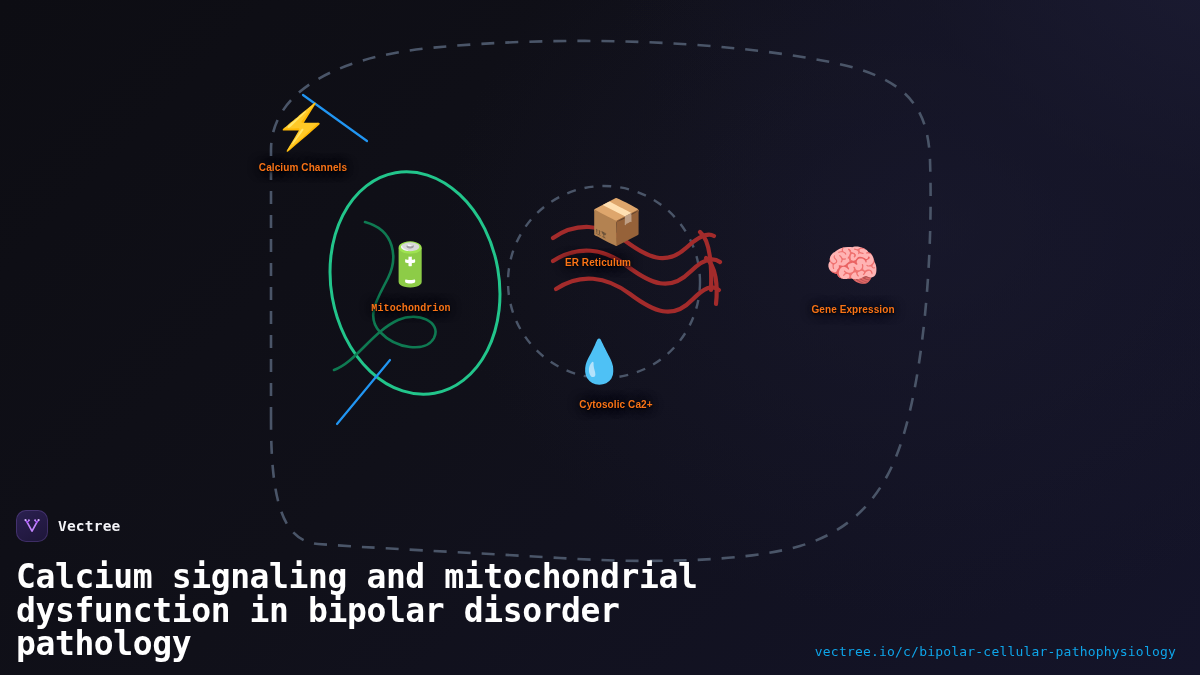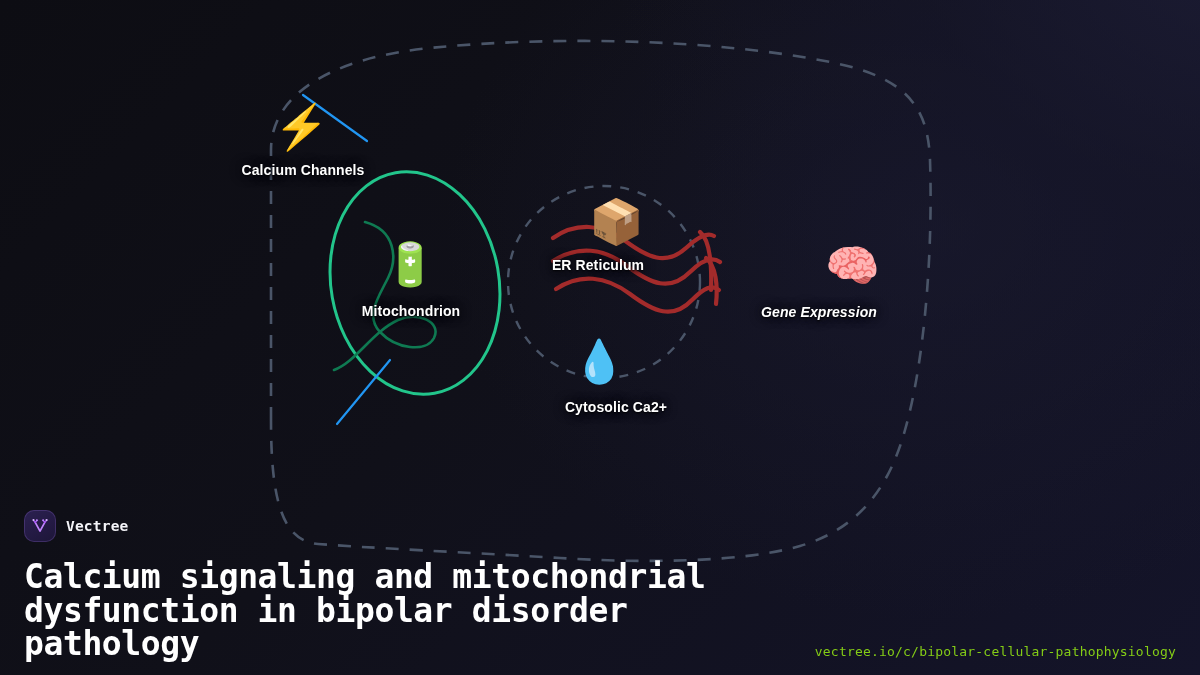--- a/index.html
+++ b/index.html
@@ -19,39 +19,39 @@
       linear-gradient(135deg, #0d0d13 0%, #101019 45%, #14142a 100%);
   }
 
   
   #canvas { position:absolute; inset:0; }
   #canvas svg { position:absolute; top:0; left:0; }
 
   
   .node-label {
     position:absolute;
-    color:#ffffff;
-    font-size:14px;
+    color:#f97316;
+    font-size:10px;
     font-weight:bold;
     letter-spacing:0.1px;
     white-space:nowrap;
     transform:translateX(-50%);
     text-shadow:0 0 6px #0d0d13, 0 0 12px #0d0d13, 0 1px 2px #000;
   }
   .node-icon {
     position:absolute;
     transform:translate(-50%,-50%);
     line-height:1;
     user-select:none;
   }
 
   
   #footer {
     position:absolute;
-    left:24px; right:24px; bottom:14px;
+    left:16px; right:24px; bottom:14px;
   }
   #brand-row { display:flex; align-items:center; gap:10px; margin-bottom:12px; }
   #brand-logo {
     width:32px; height:32px; border-radius:10px;
     background:linear-gradient(150deg,#2b2150 0%,#241a44 55%,#1d1638 100%);
     display:flex; align-items:center; justify-content:center;
     box-shadow:0 0 0 1px rgba(150,110,220,0.25) inset;
     flex:none;
   }
   #brand-name {
@@ -67,21 +67,21 @@
     font-size:33px;
     font-weight:bold;
     line-height:1.02;
     letter-spacing:-0.4px;
     max-width:790px;
     margin-top:18px;
   }
   #site-url {
     position:absolute;
     right:0; bottom:2px;
-    color:#84cc16;
+    color:#0ea5e9;
     font-family:"DejaVu Sans Mono", monospace;
     font-size:13px;
     letter-spacing:0.2px;
   }
 </style>
 </head>
 <body>
 
 <div id="bg-wash"></div>
 
@@ -132,36 +132,36 @@
     <line x1="390" y1="360" x2="337" y2="424" stroke="#2196f3" stroke-width="2.2" stroke-linecap="round"></line>
   </svg>
 
   <div>
     <div class="node-icon" style="left:302px; top:127px; font-size:44px;">⚡</div>
     <div class="node-label" style="left:303px; top:162px;">Calcium Channels</div>
   </div>
 
   <div>
     <div class="node-icon" style="left:411px; top:265px; font-size:42px;">🔋</div>
-    <div class="node-label" style="left:411px; top:303px;">Mitochondrion</div>
+    <div class="node-label" style="left:411px; top:303px;font-family:Liberation Mono, monospace;">Mitochondrion</div>
   </div>
 
   <div>
     <div class="node-icon" style="left:617px; top:222px; font-size:44px;">📦</div>
     <div class="node-label" style="left:598px; top:257px;">ER Reticulum</div>
   </div>
 
   <div>
     <div class="node-icon" style="left:600px; top:362px; font-size:42px;">💧</div>
     <div class="node-label" style="left:616px; top:399px;">Cytosolic Ca2+</div>
   </div>
 
   <div>
     <div class="node-icon" style="left:853px; top:266px; font-size:44px;">🧠</div>
-    <div class="node-label" style="left:819px; top:304px;font-style:italic;">Gene Expression</div>
+    <div class="node-label" style="left:853px; top:304px;">Gene Expression</div>
   </div>
 </div>
 
 <div id="footer">
 
   <div id="brand-row">
     <div id="brand-logo">
       <svg width="20" height="20" viewBox="0 0 20 20">
         <path d="M5.2 6.4 L10 15.2 L14.8 6.4" fill="none" stroke="#c084fc" stroke-width="1.7" stroke-linecap="round" stroke-linejoin="round"></path>
         <path d="M5.2 6.4 L3.6 4.4 M5.2 6.4 L6.9 4.5" fill="none" stroke="#a855f7" stroke-width="1.4" stroke-linecap="round"></path>

